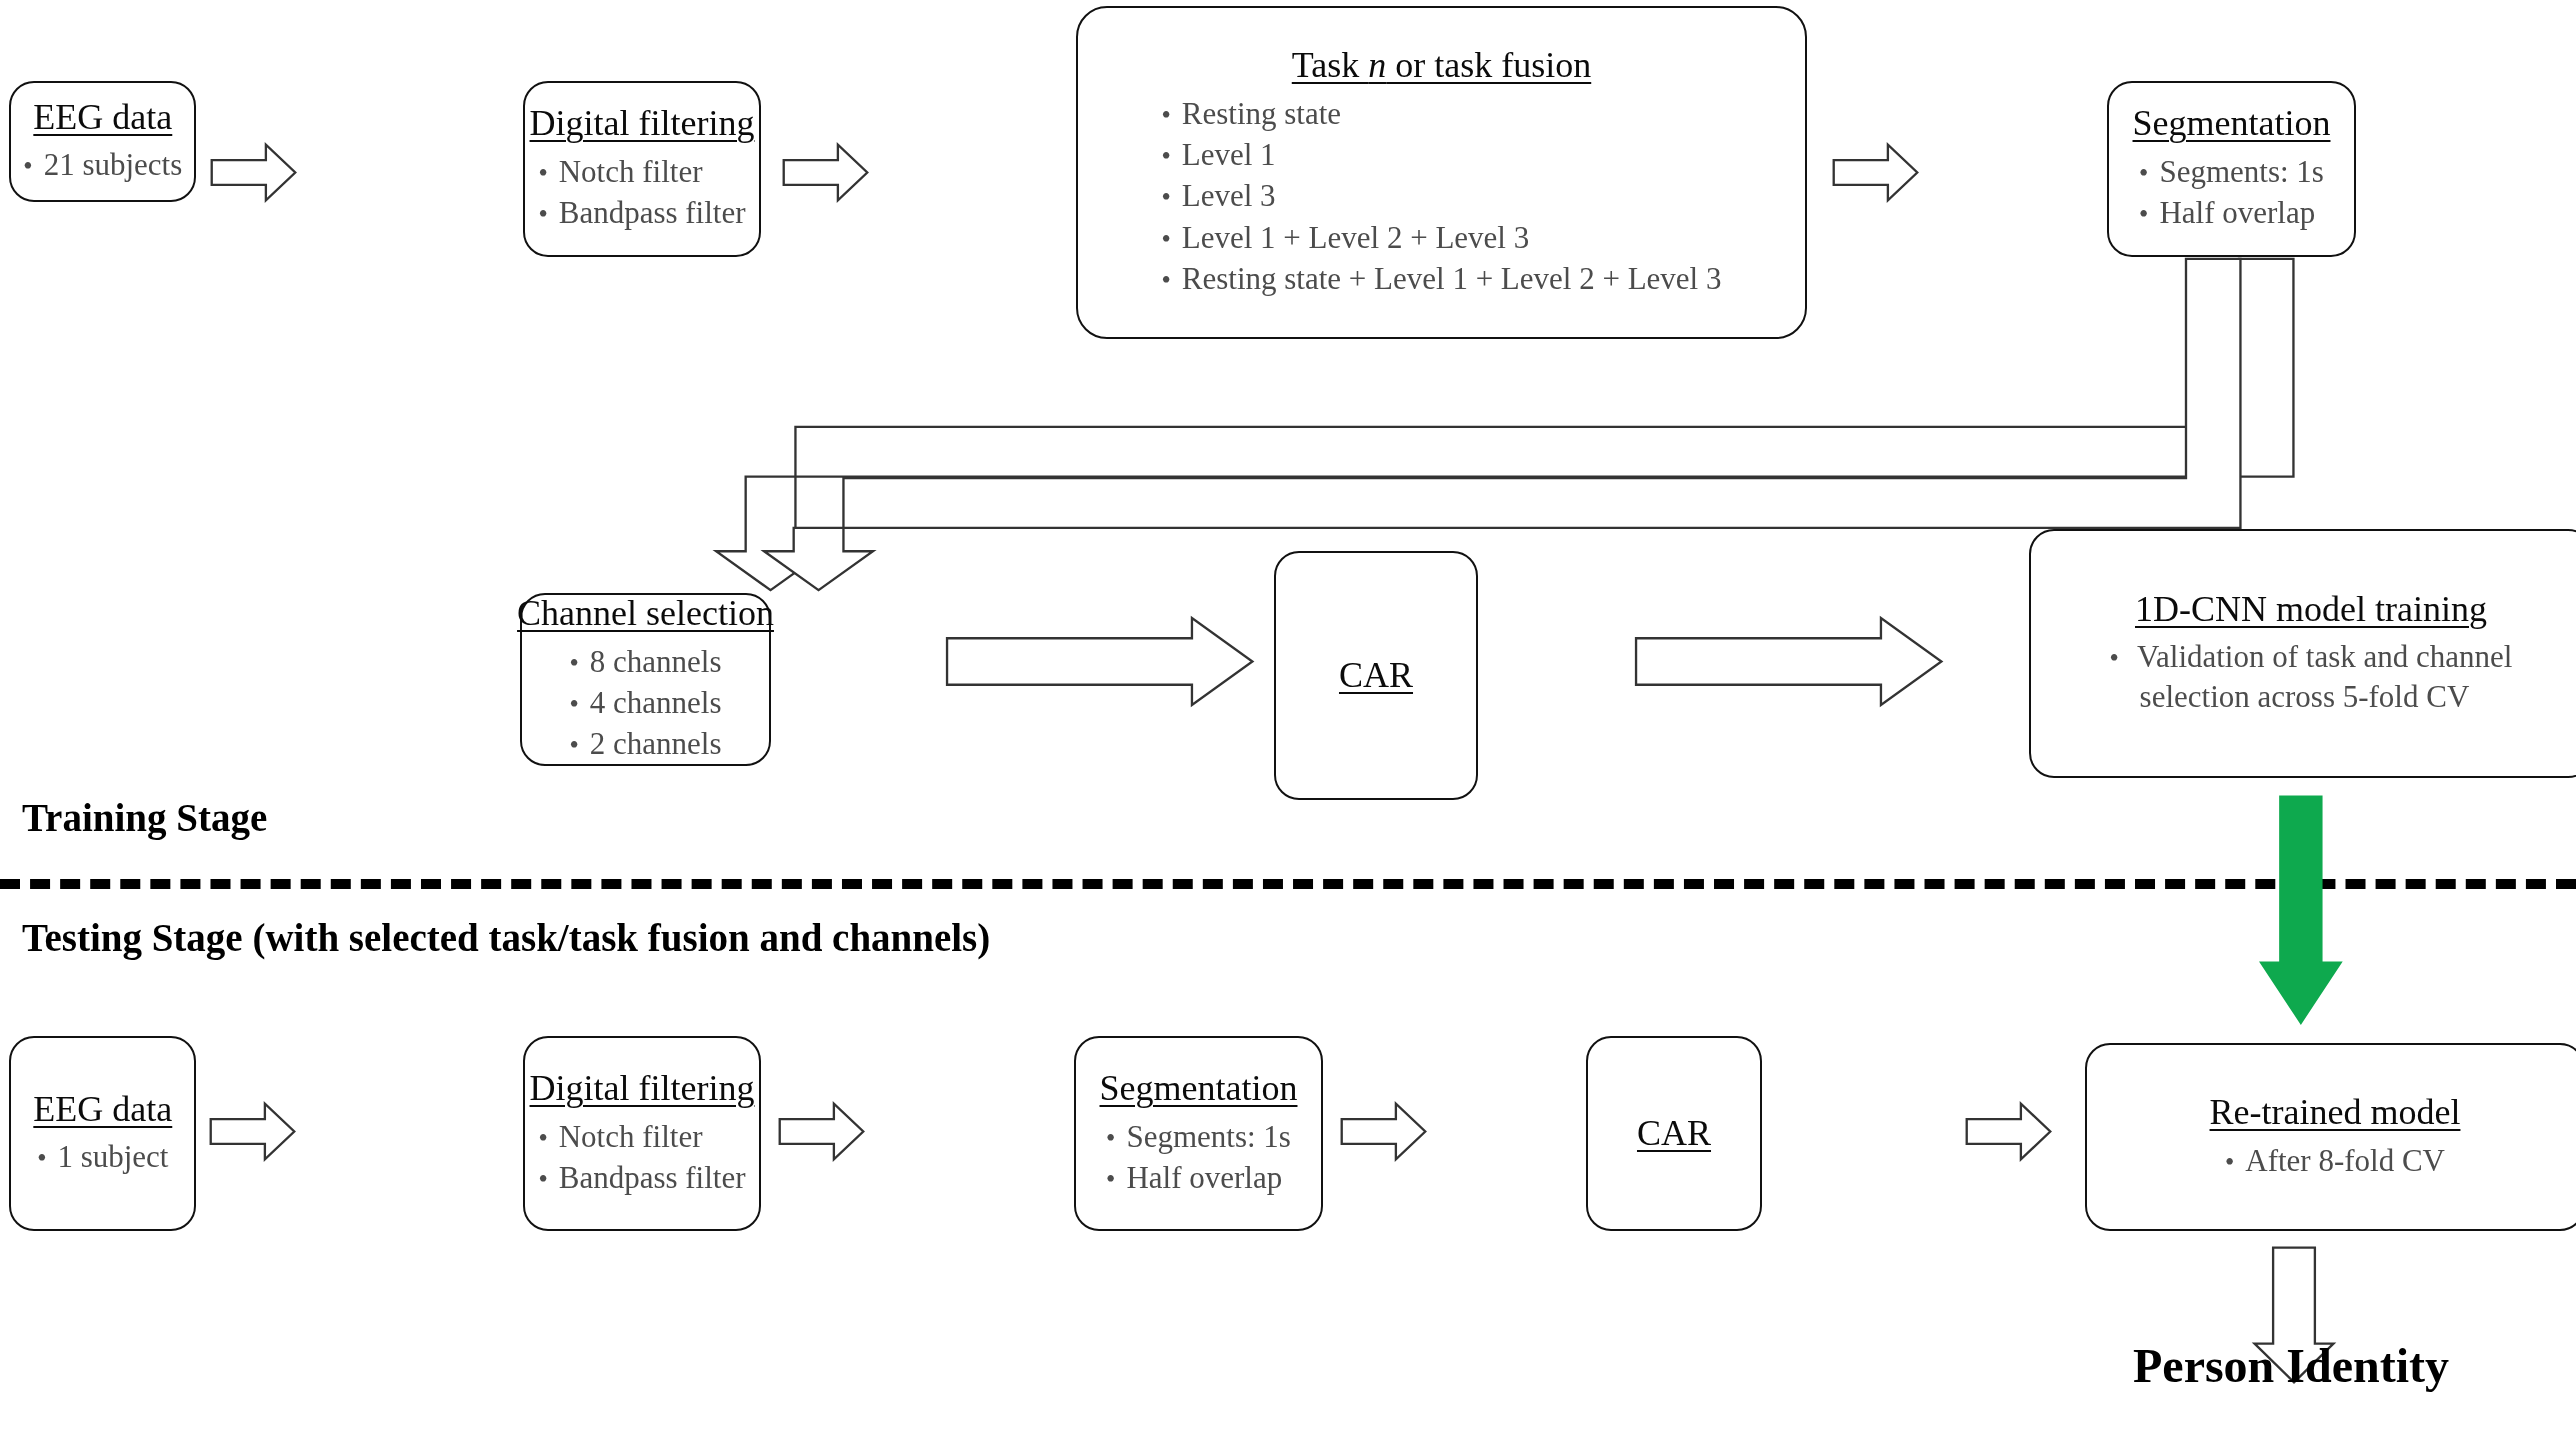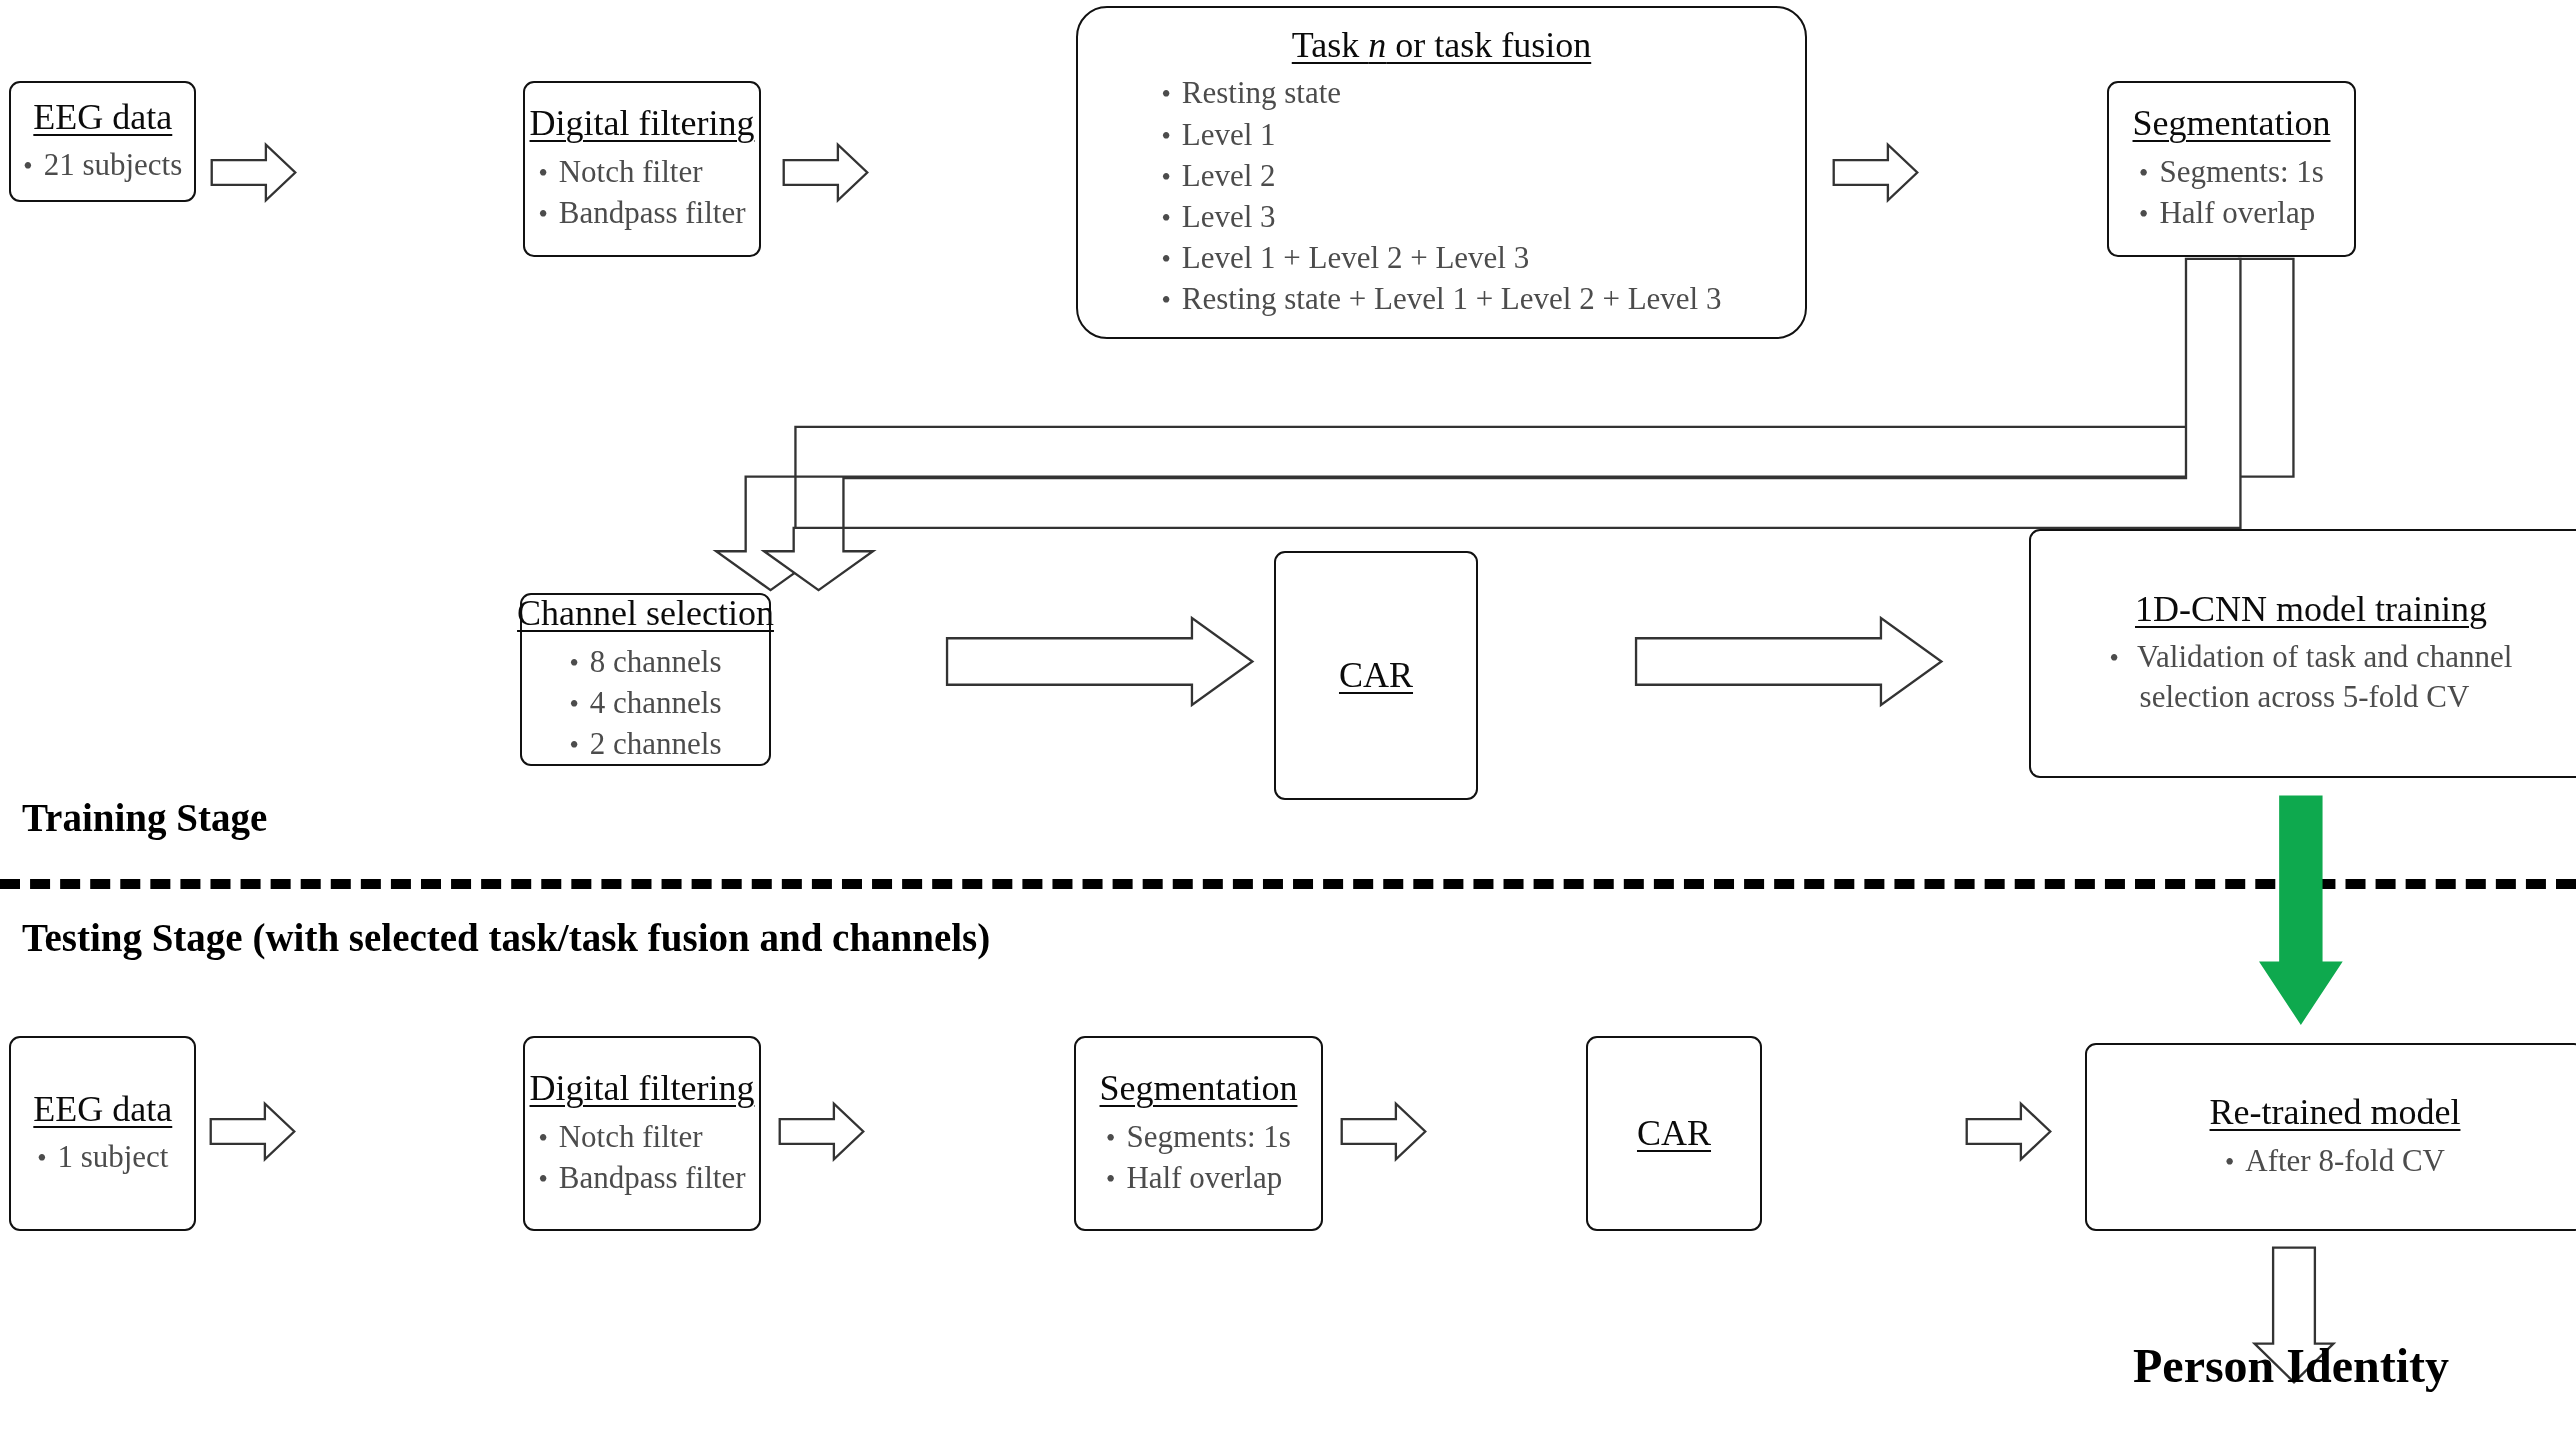--- a/index.html
+++ b/index.html
@@ -13,21 +13,21 @@
     width:2576px;
     height:1448px;
     background:#ffffff;
     overflow:hidden;
   }
   
   .box{
     position:absolute;
     box-sizing:border-box;
     border:2.3px solid #111111;
-    border-radius:11px;
+    border-radius:25px;
     background:#ffffff;
     display:flex;
     flex-direction:column;
     align-items:center;
     justify-content:center;
     padding:4.7px 11px;
     z-index:6;
   }
   .box-title{
     font-size:36px;
@@ -133,21 +133,20 @@
     </svg>
   </div>
 
   <div class="box" style="left:1076px; top:6.2px; width:731px; height:333px; border-radius:31px;">
     <div class="box-title">
       <span>Task </span><em>n</em><span> or task fusion</span>
     </div>
     <ul class="bullets">
       <li>Resting state</li>
       <li>Level 1</li>
-      <li>Level 2</li>
       <li>Level 3</li>
       <li>Level 1 + Level 2 + Level 3</li>
       <li>Resting state + Level 1 + Level 2 + Level 3</li>
     </ul>
   </div>
 
   <div class="blockarrow" style="left:1832px; top:140px; width:87px; height:65px;">
     <svg width="87" height="65" viewBox="0 0 112 84">
       <polygon class="ba-shape" points="2,26 72,26 72,6 110,42 72,78 72,58 2,58"></polygon>
     </svg>

